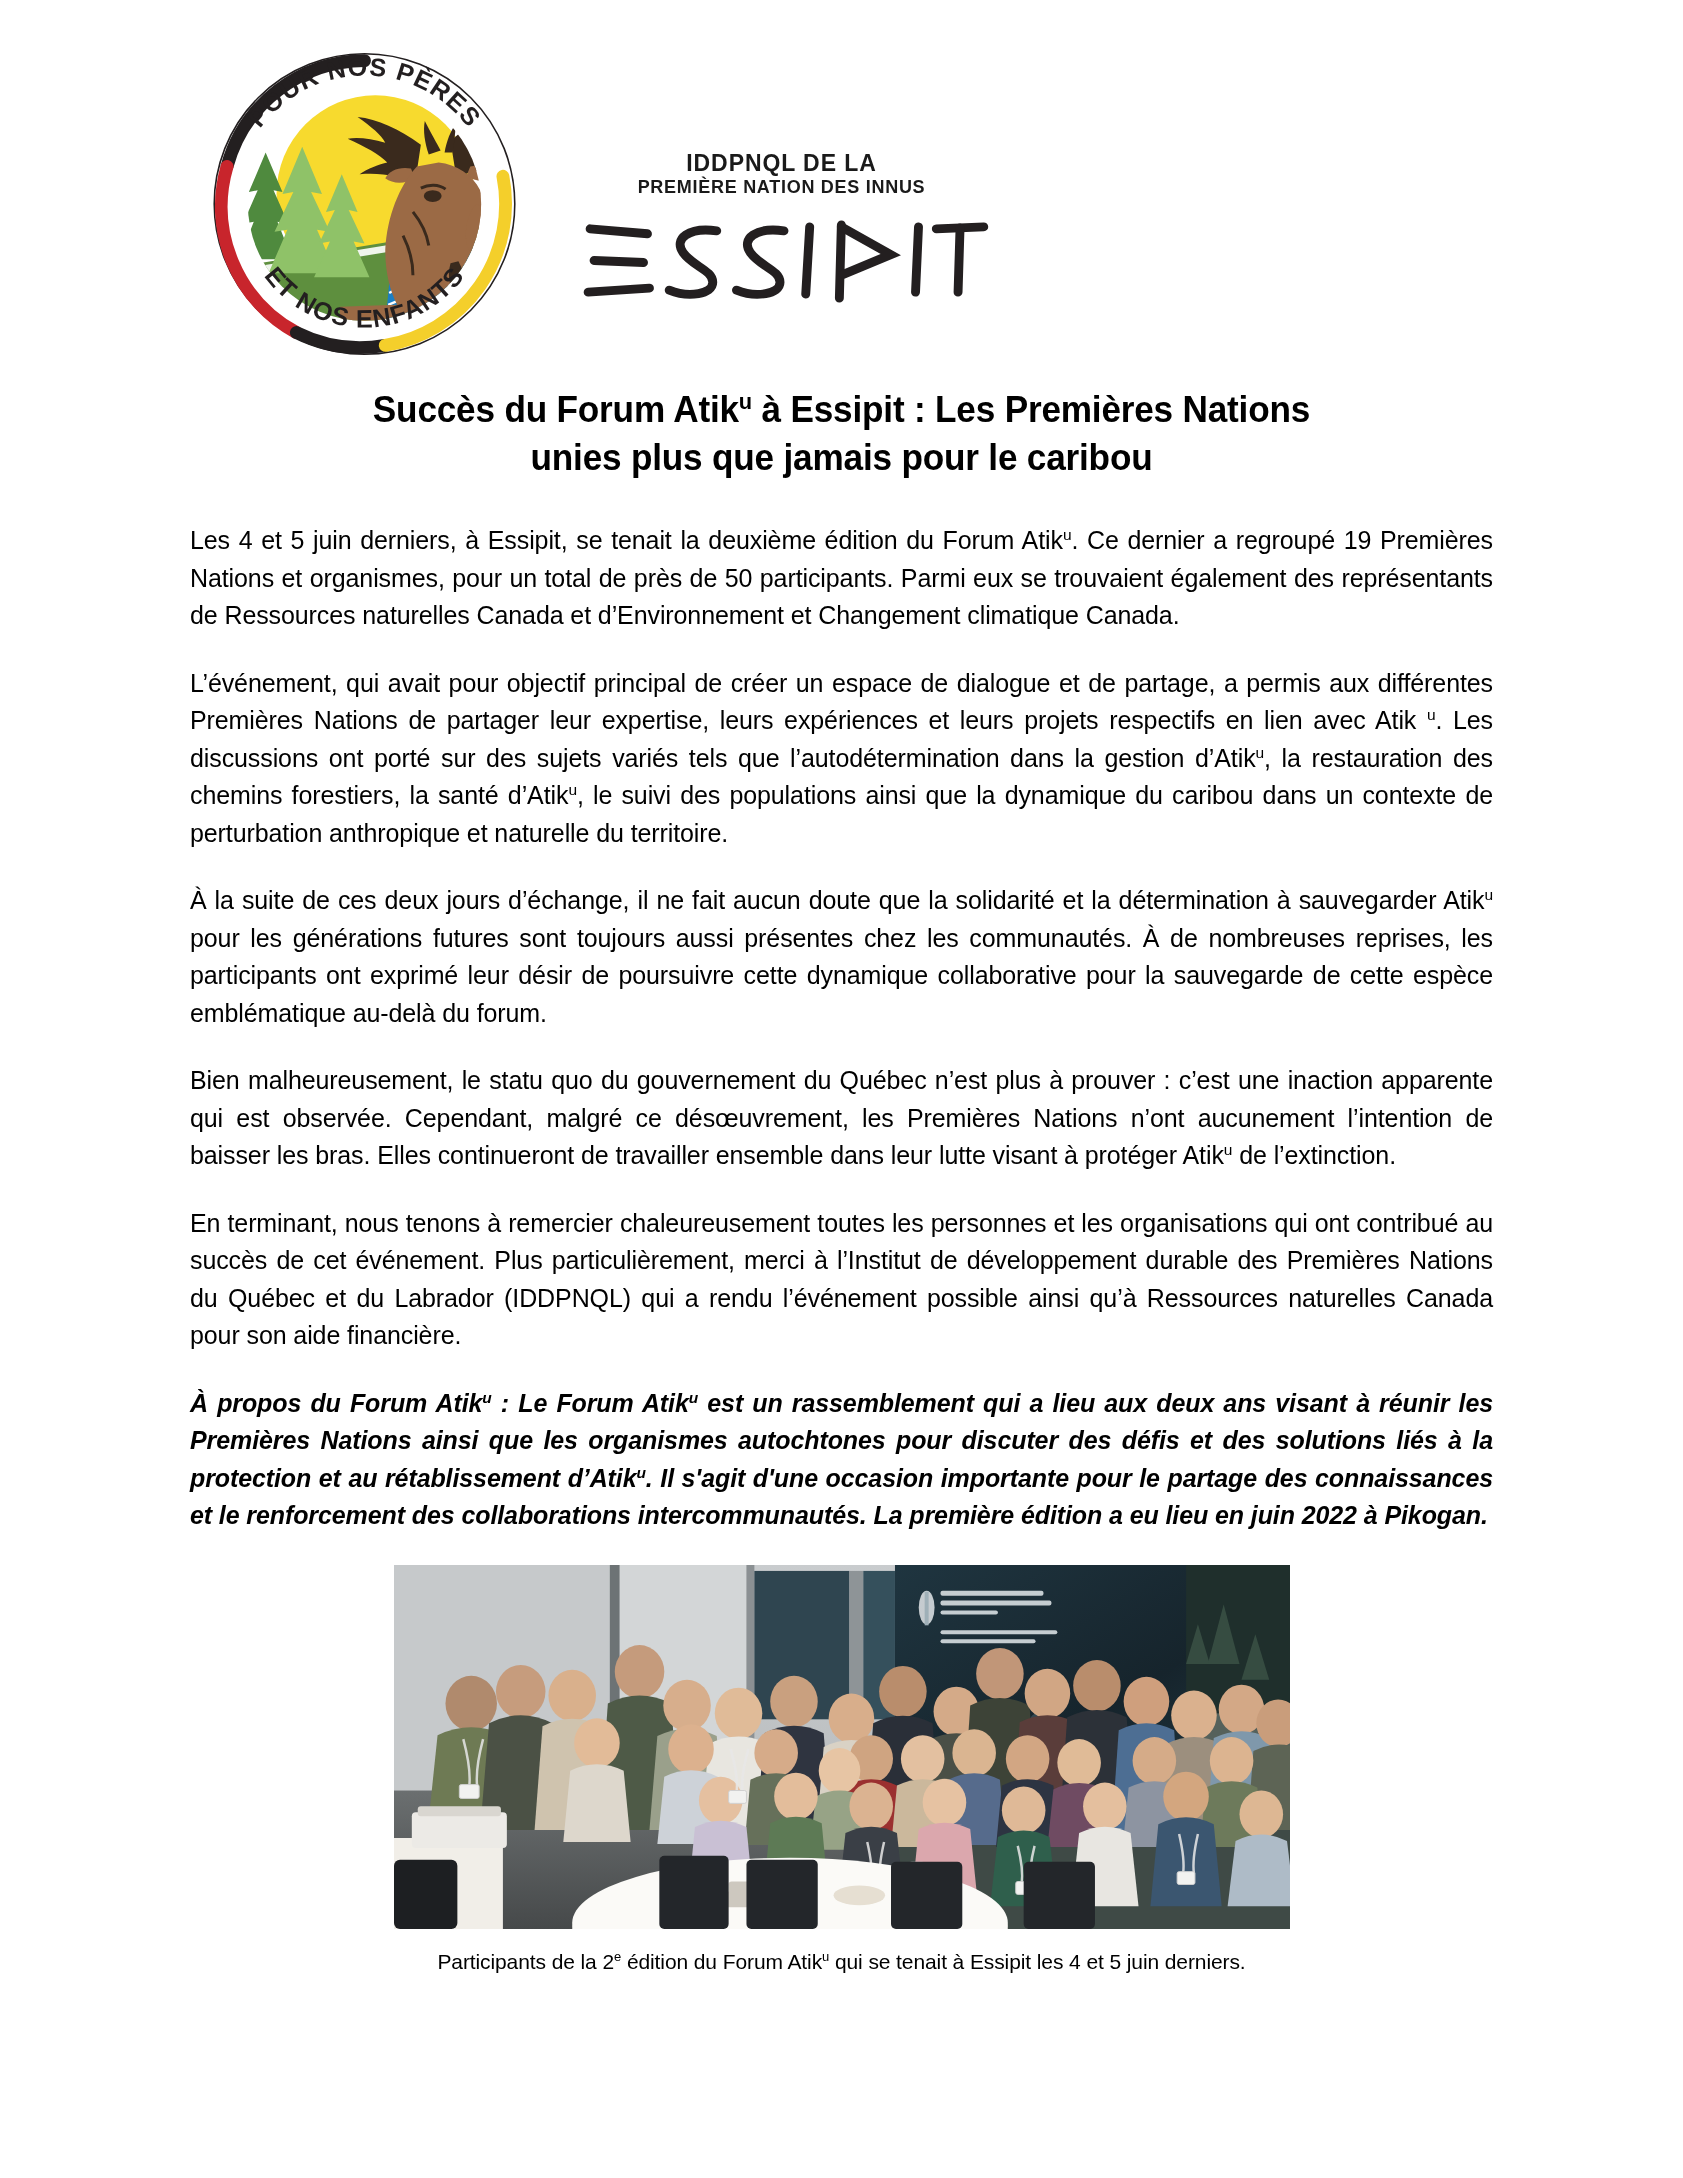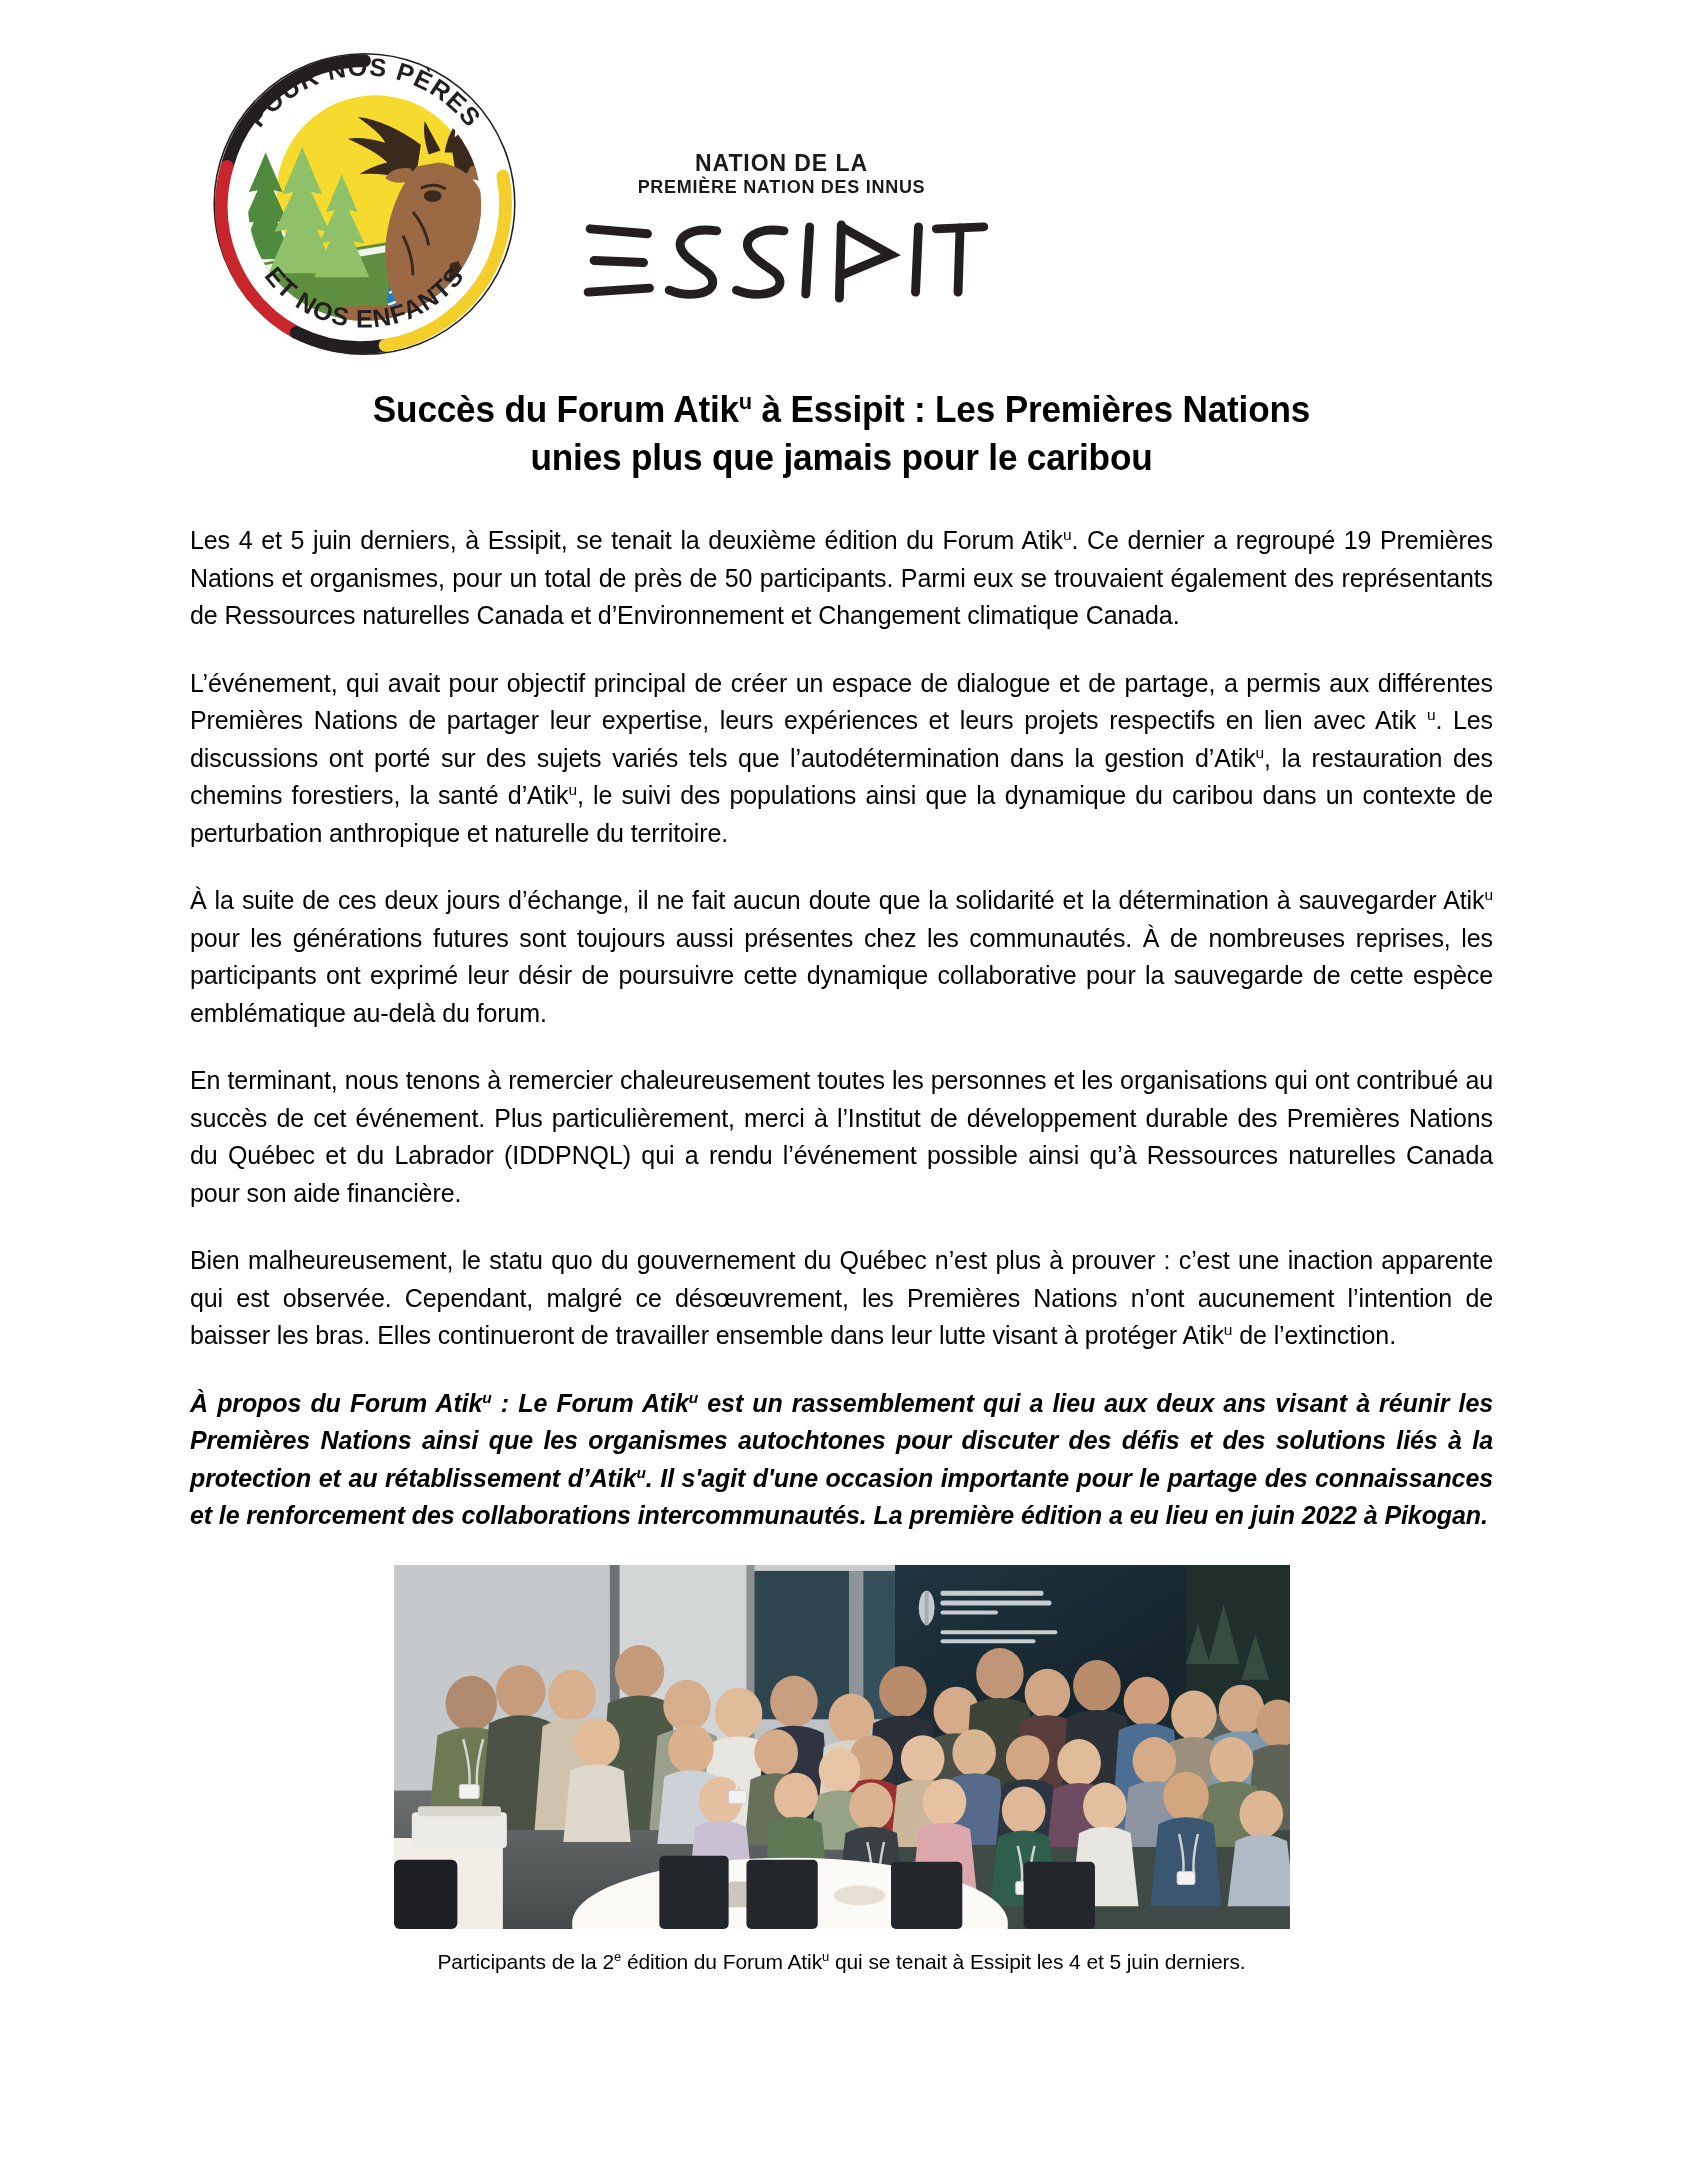--- a/index.html
+++ b/index.html
@@ -217,21 +217,21 @@
         <text font-family="Liberation Sans, sans-serif" font-size="25.5" font-weight="bold" fill="#231f20" letter-spacing="1.2">
           <textPath href="#topArc" startOffset="50%" text-anchor="middle">POUR NOS PÈRES</textPath>
         </text>
         <text font-family="Liberation Sans, sans-serif" font-size="25.5" font-weight="bold" fill="#231f20" letter-spacing="1.2">
           <textPath href="#botArc" startOffset="50%" text-anchor="middle">ET NOS ENFANTS</textPath>
         </text>
       </svg>
     </div>
 
     <div class="wordmark">
-      <div class="line1">NATION DE LA</div>
+      <div class="line1">IDDPNQL DE LA</div>
       <div class="line2">PREMIÈRE NATION DES INNUS</div>
       <div class="essipit">
         <svg width="416" height="91" viewBox="0 0 420 92" xmlns="http://www.w3.org/2000/svg" aria-hidden="true">
           <g stroke="#231f20" stroke-width="9" stroke-linecap="round" fill="none">
 
             <path d="M 16 16 L 74 21"></path>
             <path d="M 20 48 L 70 50"></path>
             <path d="M 14 80 L 76 76"></path>
 
             <path d="M 144 18 C 116 14 100 26 110 40 C 120 54 140 58 140 70 C 140 82 116 86 96 78"></path>
@@ -258,22 +258,22 @@
       <span>Succès du Forum Atik</span><sup>u</sup><span> à Essipit : Les Premières Nations</span>
     </span>
     <br>
     <span>unies plus que jamais pour le caribou</span>
   </h1>
 
   <div class="body-wrap">
     <p class="para first" id="p1">Les 4 et 5 juin derniers, à Essipit, se tenait la deuxième édition du Forum Atik<sup>u</sup>. Ce dernier a regroupé 19 Premières Nations et organismes, pour un total de près de 50 participants. Parmi eux se trouvaient également des représentants de Ressources naturelles Canada et d’Environnement et Changement climatique Canada.</p>
     <p class="para" id="p2">L’événement, qui avait pour objectif principal de créer un espace de dialogue et de partage, a permis aux différentes Premières Nations de partager leur expertise, leurs expériences et leurs projets respectifs en lien avec Atik <sup>u</sup>. Les discussions ont porté sur des sujets variés tels que l’autodétermination dans la gestion d’Atik<sup>u</sup>, la restauration des chemins forestiers, la santé d’Atik<sup>u</sup>, le suivi des populations ainsi que la dynamique du caribou dans un contexte de perturbation anthropique et naturelle du territoire.</p>
     <p class="para" id="p3">À la suite de ces deux jours d’échange, il ne fait aucun doute que la solidarité et la détermination à sauvegarder Atik<sup>u</sup> pour les générations futures sont toujours aussi présentes chez les communautés. À de nombreuses reprises, les participants ont exprimé leur désir de poursuivre cette dynamique collaborative pour la sauvegarde de cette espèce emblématique au-delà du forum.</p>
+    <p class="para" id="p4">Bien malheureusement, le statu quo du gouvernement du Québec n’est plus à prouver : c’est une inaction apparente qui est observée. Cependant, malgré ce désœuvrement, les Premières Nations n’ont aucunement l’intention de baisser les bras. Elles continueront de travailler ensemble dans leur lutte visant à protéger Atik<sup>u</sup> de l’extinction.</p>
     <p class="para" id="p5">En terminant, nous tenons à remercier chaleureusement toutes les personnes et les organisations qui ont contribué au succès de cet événement. Plus particulièrement, merci à l’Institut de développement durable des Premières Nations du Québec et du Labrador (IDDPNQL) qui a rendu l’événement possible ainsi qu’à Ressources naturelles Canada pour son aide financière.</p>
-    <p class="para" id="p4">Bien malheureusement, le statu quo du gouvernement du Québec n’est plus à prouver : c’est une inaction apparente qui est observée. Cependant, malgré ce désœuvrement, les Premières Nations n’ont aucunement l’intention de baisser les bras. Elles continueront de travailler ensemble dans leur lutte visant à protéger Atik<sup>u</sup> de l’extinction.</p>
     <p class="para italic" id="p6">À propos du Forum Atik<sup>u</sup> : Le Forum Atik<sup>u</sup> est un rassemblement qui a lieu aux deux ans visant à réunir les Premières Nations ainsi que les organismes autochtones pour discuter des défis et des solutions liés à la protection et au rétablissement d’Atik<sup>u</sup>. Il s'agit d'une occasion importante pour le partage des connaissances et le renforcement des collaborations intercommunautés. La première édition a eu lieu en juin 2022 à Pikogan.</p>
 
     <div class="photo-block">
       <div class="photo-frame">
         <svg viewBox="0 0 905 368" preserveAspectRatio="none" xmlns="http://www.w3.org/2000/svg">
           <defs>
             <linearGradient id="wallG" x1="0" y1="0" x2="0" y2="1">
               <stop offset="0%" stop-color="#c9ccce"></stop>
               <stop offset="100%" stop-color="#b2b6b8"></stop>
             </linearGradient>

